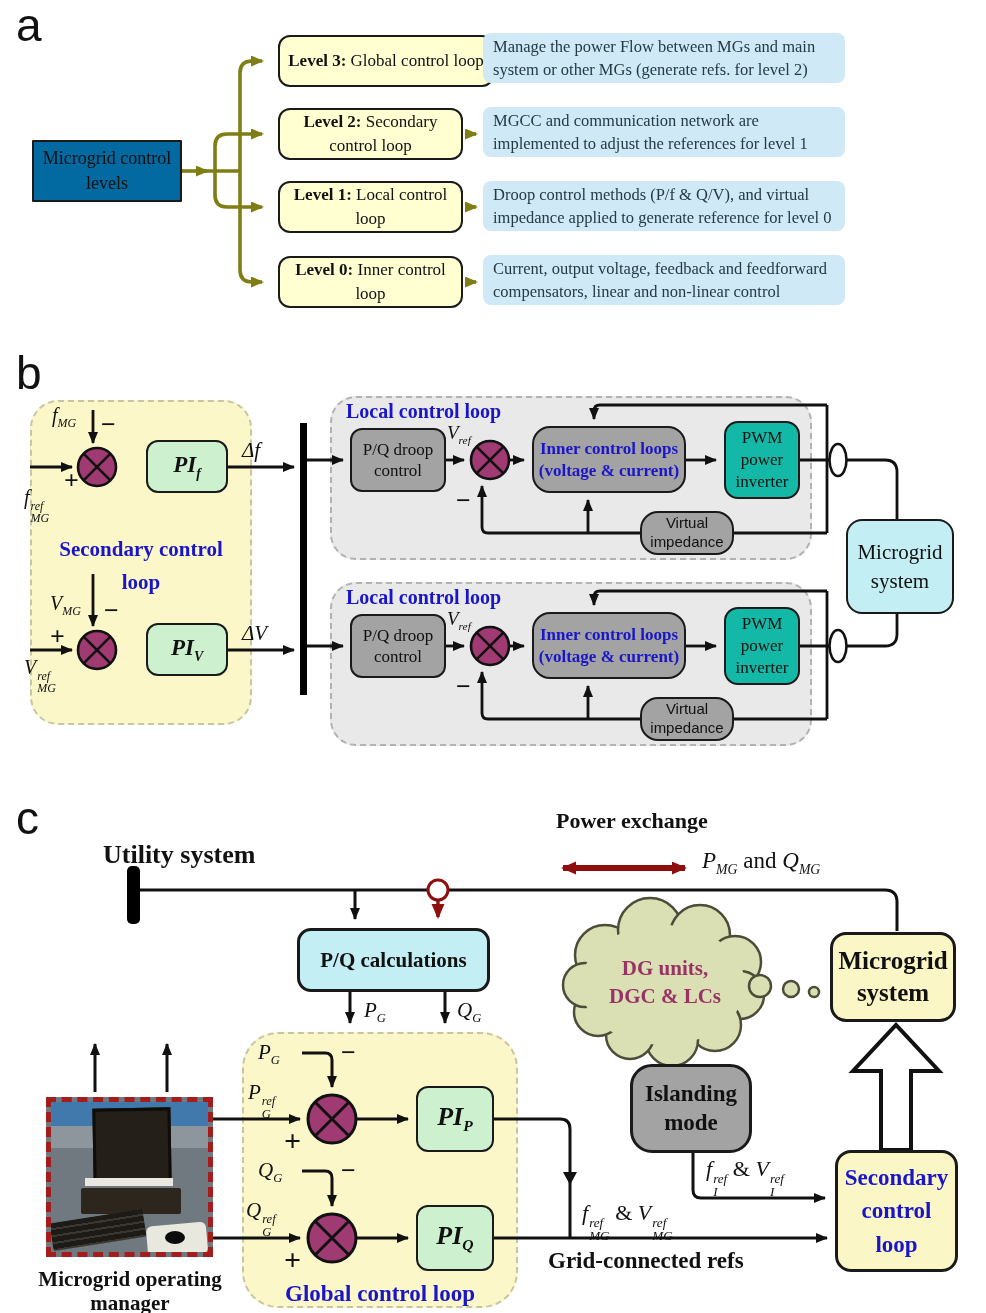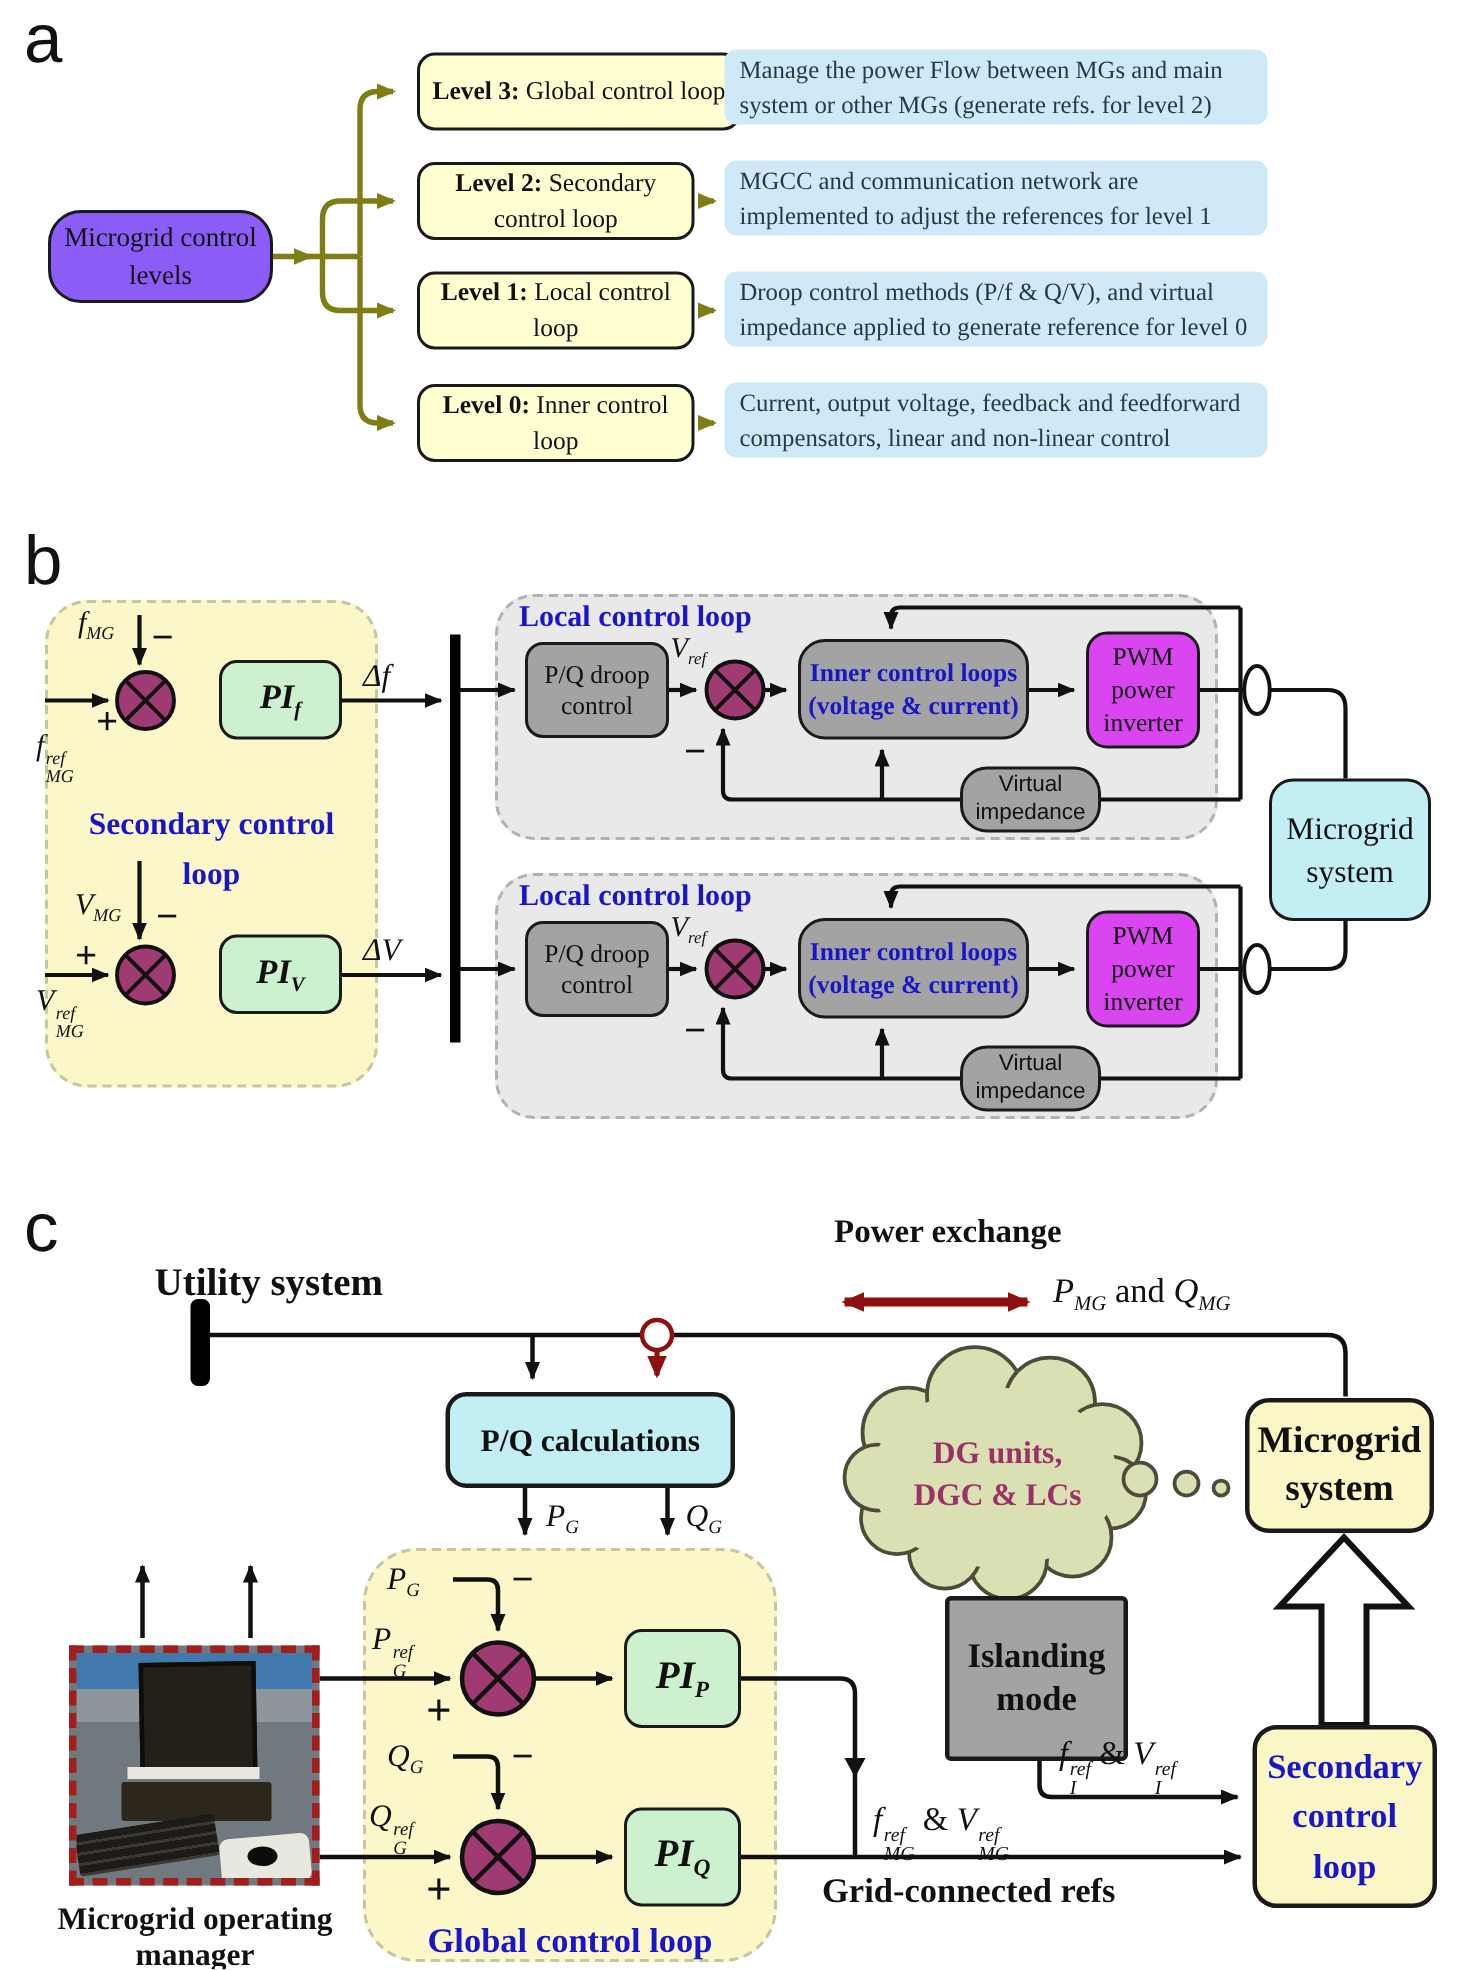--- a/index.html
+++ b/index.html
@@ -4,29 +4,29 @@
 <style>
   html,body{margin:0;padding:0;background:#fff;}
   #canvas{position:relative;width:986px;height:1313px;background:#fff;overflow:hidden;
           font-family:"Liberation Serif",serif;color:#111;}
   .abs{position:absolute;box-sizing:border-box;}
   svg.wires{position:absolute;left:0;top:0;z-index:2;}
   .layer0{z-index:1;}
   .layer2{z-index:3;}
   .panel-letter{font-family:"Liberation Sans",sans-serif;font-size:46px;color:#111;line-height:1;}
   .box{display:flex;align-items:center;justify-content:center;text-align:center;}
-  .gray-box{background:#8b5cf6;border:2.5px solid #1a1a1a;border-radius:22px;font-size:18px;line-height:1.4;}
+  .gray-box{background:#0369a1;border:2.5px solid #1a1a1a;border-radius:1px;font-size:18px;line-height:1.4;}
   .level-box{background:#ffffd2;border:2.5px solid #1a1a1a;border-radius:12px;font-size:17px;line-height:1.4;padding:2px 6px;}
   .desc-box{background:#cfe9f7;border-radius:8px;font-size:16.5px;line-height:1.42;color:#243a44;
             display:flex;align-items:center;text-align:left;padding:2px 10px;}
   .container-yellow{background:#fbf7c9;border:2px dashed #c6c6a4;border-radius:28px;}
   .container-gray{background:#e9e9e9;border:2px dashed #b2b2b2;border-radius:26px;}
   .white-box{background:#a3a3a3;border:2.5px solid #1a1a1a;border-radius:12px;font-size:17px;line-height:1.25;}
   .green-box{background:#cdf0cf;border:2.5px solid #1a1a1a;border-radius:12px;font-style:italic;font-weight:bold;}
-  .pwm-box{background:#d946ef;border:2.5px solid #1a1a1a;border-radius:14px;font-size:17px;line-height:1.3;}
+  .pwm-box{background:#14b8a6;border:2.5px solid #1a1a1a;border-radius:14px;font-size:17px;line-height:1.3;}
   .cyan-box{background:#c2eef4;border:2.5px solid #1a1a1a;border-radius:16px;font-size:21px;line-height:1.35;}
   .yellow-box{background:#fbf6c6;border:3px solid #1a1a1a;border-radius:16px;line-height:1.3;}
   .blue{color:#1a16c8;font-weight:bold;}
   .bold{font-weight:bold;}
   .mlabel{font-style:italic;font-size:20px;white-space:nowrap;}
   .sign{font-size:26px;font-weight:bold;line-height:1;}
   .msub{font-size:0.6em;vertical-align:-0.4em;}
   .ss{display:inline-flex;flex-direction:column;vertical-align:-0.5em;line-height:1;font-size:0.6em;margin-left:1px;}
   .ss>span{display:block;height:1em;}
   .up{font-style:normal;}
@@ -319,21 +319,21 @@
 
   <div class="abs layer2 box blue" style="left:252px;top:1280px;width:256px;height:28px;font-size:23px;">Global control loop</div>
 
   <div class="abs layer2 box bold" style="left:598px;top:952px;width:134px;height:60px;flex-direction:column;color:#993366;font-size:21px;line-height:1.35;">
     <span>DG units,</span>
     <span>DGC &amp; LCs</span>
   </div>
 
   <div class="abs layer2 box yellow-box bold" style="left:830px;top:932px;width:126px;height:90px;font-size:25px;border-width:3.5px;">Microgrid system</div>
 
-  <div class="abs layer2 box white-box bold" style="left:630px;top:1064px;width:122px;height:110px;border-radius:4px;border-width:3px;font-size:23px;">Islanding mode</div>
+  <div class="abs layer2 box white-box bold" style="left:630px;top:1064px;width:122px;height:89px;border-radius:22px;border-width:3px;font-size:23px;">Islanding mode</div>
 
   <div class="abs layer2 mlabel" style="left:706px;top:1156px;font-size:22px;">
     <span>f</span><span class="ss">
         <span>ref</span>
         <span>I</span>
       </span>
     <span class="up">&amp;</span>
     <span>V</span><span class="ss">
         <span>ref</span>
         <span>I</span>

